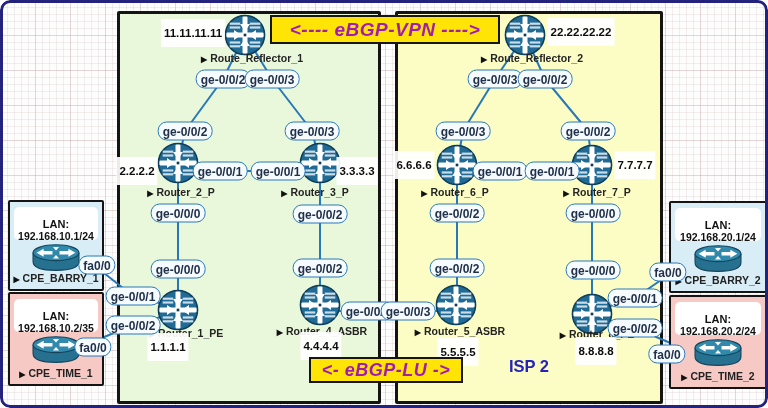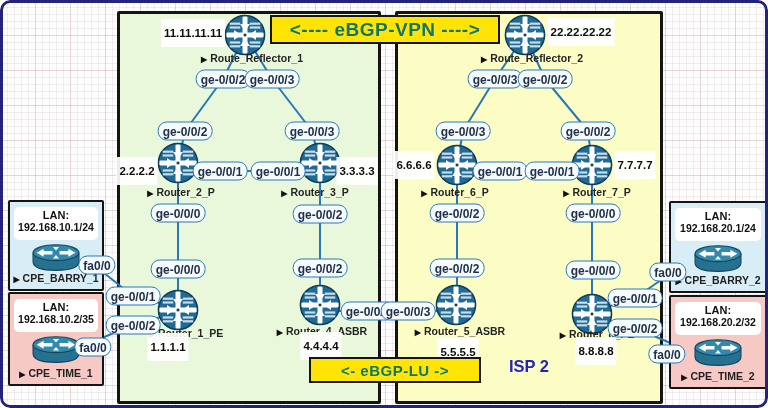--- a/index.html
+++ b/index.html
@@ -16,41 +16,41 @@
   }
   .frame{position:absolute;inset:0;border:3px solid #23237e;border-radius:10px;z-index:10;pointer-events:none;}
   .ispbox{position:absolute;border:3px solid #141414;z-index:1;border-radius:2px;}
   .isp1{left:117px;top:11px;width:258px;height:387px;background:#e9f7da;}
   .isp2{left:395px;top:11px;width:262px;height:387px;background:#fcfcc5;}
   svg.links{position:absolute;left:0;top:0;z-index:2;}
   .cpebox{position:absolute;border:2.5px solid #141414;border-radius:2px;z-index:3;}
   .cpe-blue{background:#d8edf5;}
   .cpe-pink{background:#f7c9c5;}
   .lanpanel{position:absolute;left:4px;right:4px;top:5px;height:33px;background:#fff;border-radius:5px;text-align:center;color:#111;}
-  .lan1{font-size:11px;font-weight:bold;margin-top:2px;}
+  .lan1{font-size:11px;font-weight:bold;margin-top:11px;}
   .lan2{font-size:10.5px;font-weight:bold;white-space:nowrap;}
   .cicon{position:absolute;left:50%;top:41px;transform:translateX(-50%);width:52px;height:30px;}
   .cname{position:absolute;left:0;right:0;bottom:5px;text-align:center;font-size:10.5px;font-weight:bold;color:#222;white-space:nowrap;}
   .jicon{position:absolute;width:42px;height:42px;z-index:3;}
   .pill{
     position:absolute;transform:translate(-50%,-50%);z-index:4;
     background:#f5fbff;border:1.5px solid #2878b8;border-radius:9px;
     padding:1.5px 4px;font-size:12px;font-weight:bold;color:#22314a;white-space:nowrap;
   }
   .nname{position:absolute;transform:translate(-50%,-50%);z-index:3;font-size:10.5px;font-weight:bold;color:#242424;white-space:nowrap;}
   .tri{font-size:8px;margin-right:3px;color:#111;}
   .ip{
     position:absolute;transform:translate(-50%,-50%);z-index:3;
     font-size:11.5px;font-weight:bold;color:#0d0d0d;background:rgba(255,255,255,.92);
     padding:8px 3px;white-space:nowrap;border-radius:0;text-align:right;
   }
   .banner{
     position:absolute;z-index:5;background:#ffe405;border:2.5px solid #161616;
-    color:#0f766e;font-weight:bold;display:flex;align-items:center;justify-content:center;
-    white-space:nowrap;letter-spacing:.5px;box-sizing:border-box;
+    color:#a21caf;font-weight:bold;display:flex;align-items:center;justify-content:center;
+    white-space:nowrap;letter-spacing:.5px;box-sizing:border-box;font-style:italic;
   }
   .ispcap{position:absolute;transform:translateX(-50%);z-index:3;text-align:center;
     color:#2424bb;font-weight:bold;font-size:16.5px;line-height:20px;white-space:nowrap;}
 </style>
 </head>
 <body>
 
 <div id="canvas">
 
   <svg width="0" height="0" style="position:absolute">
@@ -109,21 +109,21 @@
       <line x1="457" y1="165" x2="457" y2="305"></line>
       <line x1="592" y1="165" x2="592" y2="314"></line>
       <polyline points="85,258 133,296 178,308"></polyline>
       <polyline points="85,345 133,325 178,312"></polyline>
       <polyline points="690,260 635,298 592,312"></polyline>
       <polyline points="687,350 635,328 592,316"></polyline>
     </g>
   </svg>
 
   <div class="banner" style="left:270px;top:15px;width:230px;height:29px;font-size:19px">&lt;---- eBGP-VPN ----&gt;</div>
-  <div class="banner" style="left:309px;top:357px;width:172px;height:26px;font-size:15px">&lt;- eBGP-LU -&gt;</div>
+  <div class="banner" style="left:309px;top:357px;width:154px;height:26px;font-size:18px">&lt;- eBGP-LU -&gt;</div>
 
   <div class="ispcap" style="left:529px;top:356px">
     <div>ISP 2</div>
   </div>
 
   <svg class="jicon" style="left:224px;top:14px">
       <use href="#jrouter"></use>
     </svg>
   <svg class="jicon" style="left:504px;top:14px">
       <use href="#jrouter"></use>
@@ -237,21 +237,21 @@
     </div>
     <svg class="cicon">
         <use href="#crouter"></use>
       </svg>
     <div class="cname"><span class="tri">▶</span><span>CPE_BARRY_2</span></div>
   </div>
 
   <div class="cpebox cpe-pink" style="left:669px;top:295px;width:94px;height:90px">
     <div class="lanpanel">
       <div class="lan1">LAN:</div>
-      <div class="lan2">192.168.20.2/32</div>
+      <div class="lan2">192.168.20.2/24</div>
     </div>
     <svg class="cicon">
         <use href="#crouter"></use>
       </svg>
     <div class="cname"><span class="tri">▶</span><span>CPE_TIME_2</span></div>
   </div>
 
   <div class="frame"></div>
 </div>
 

